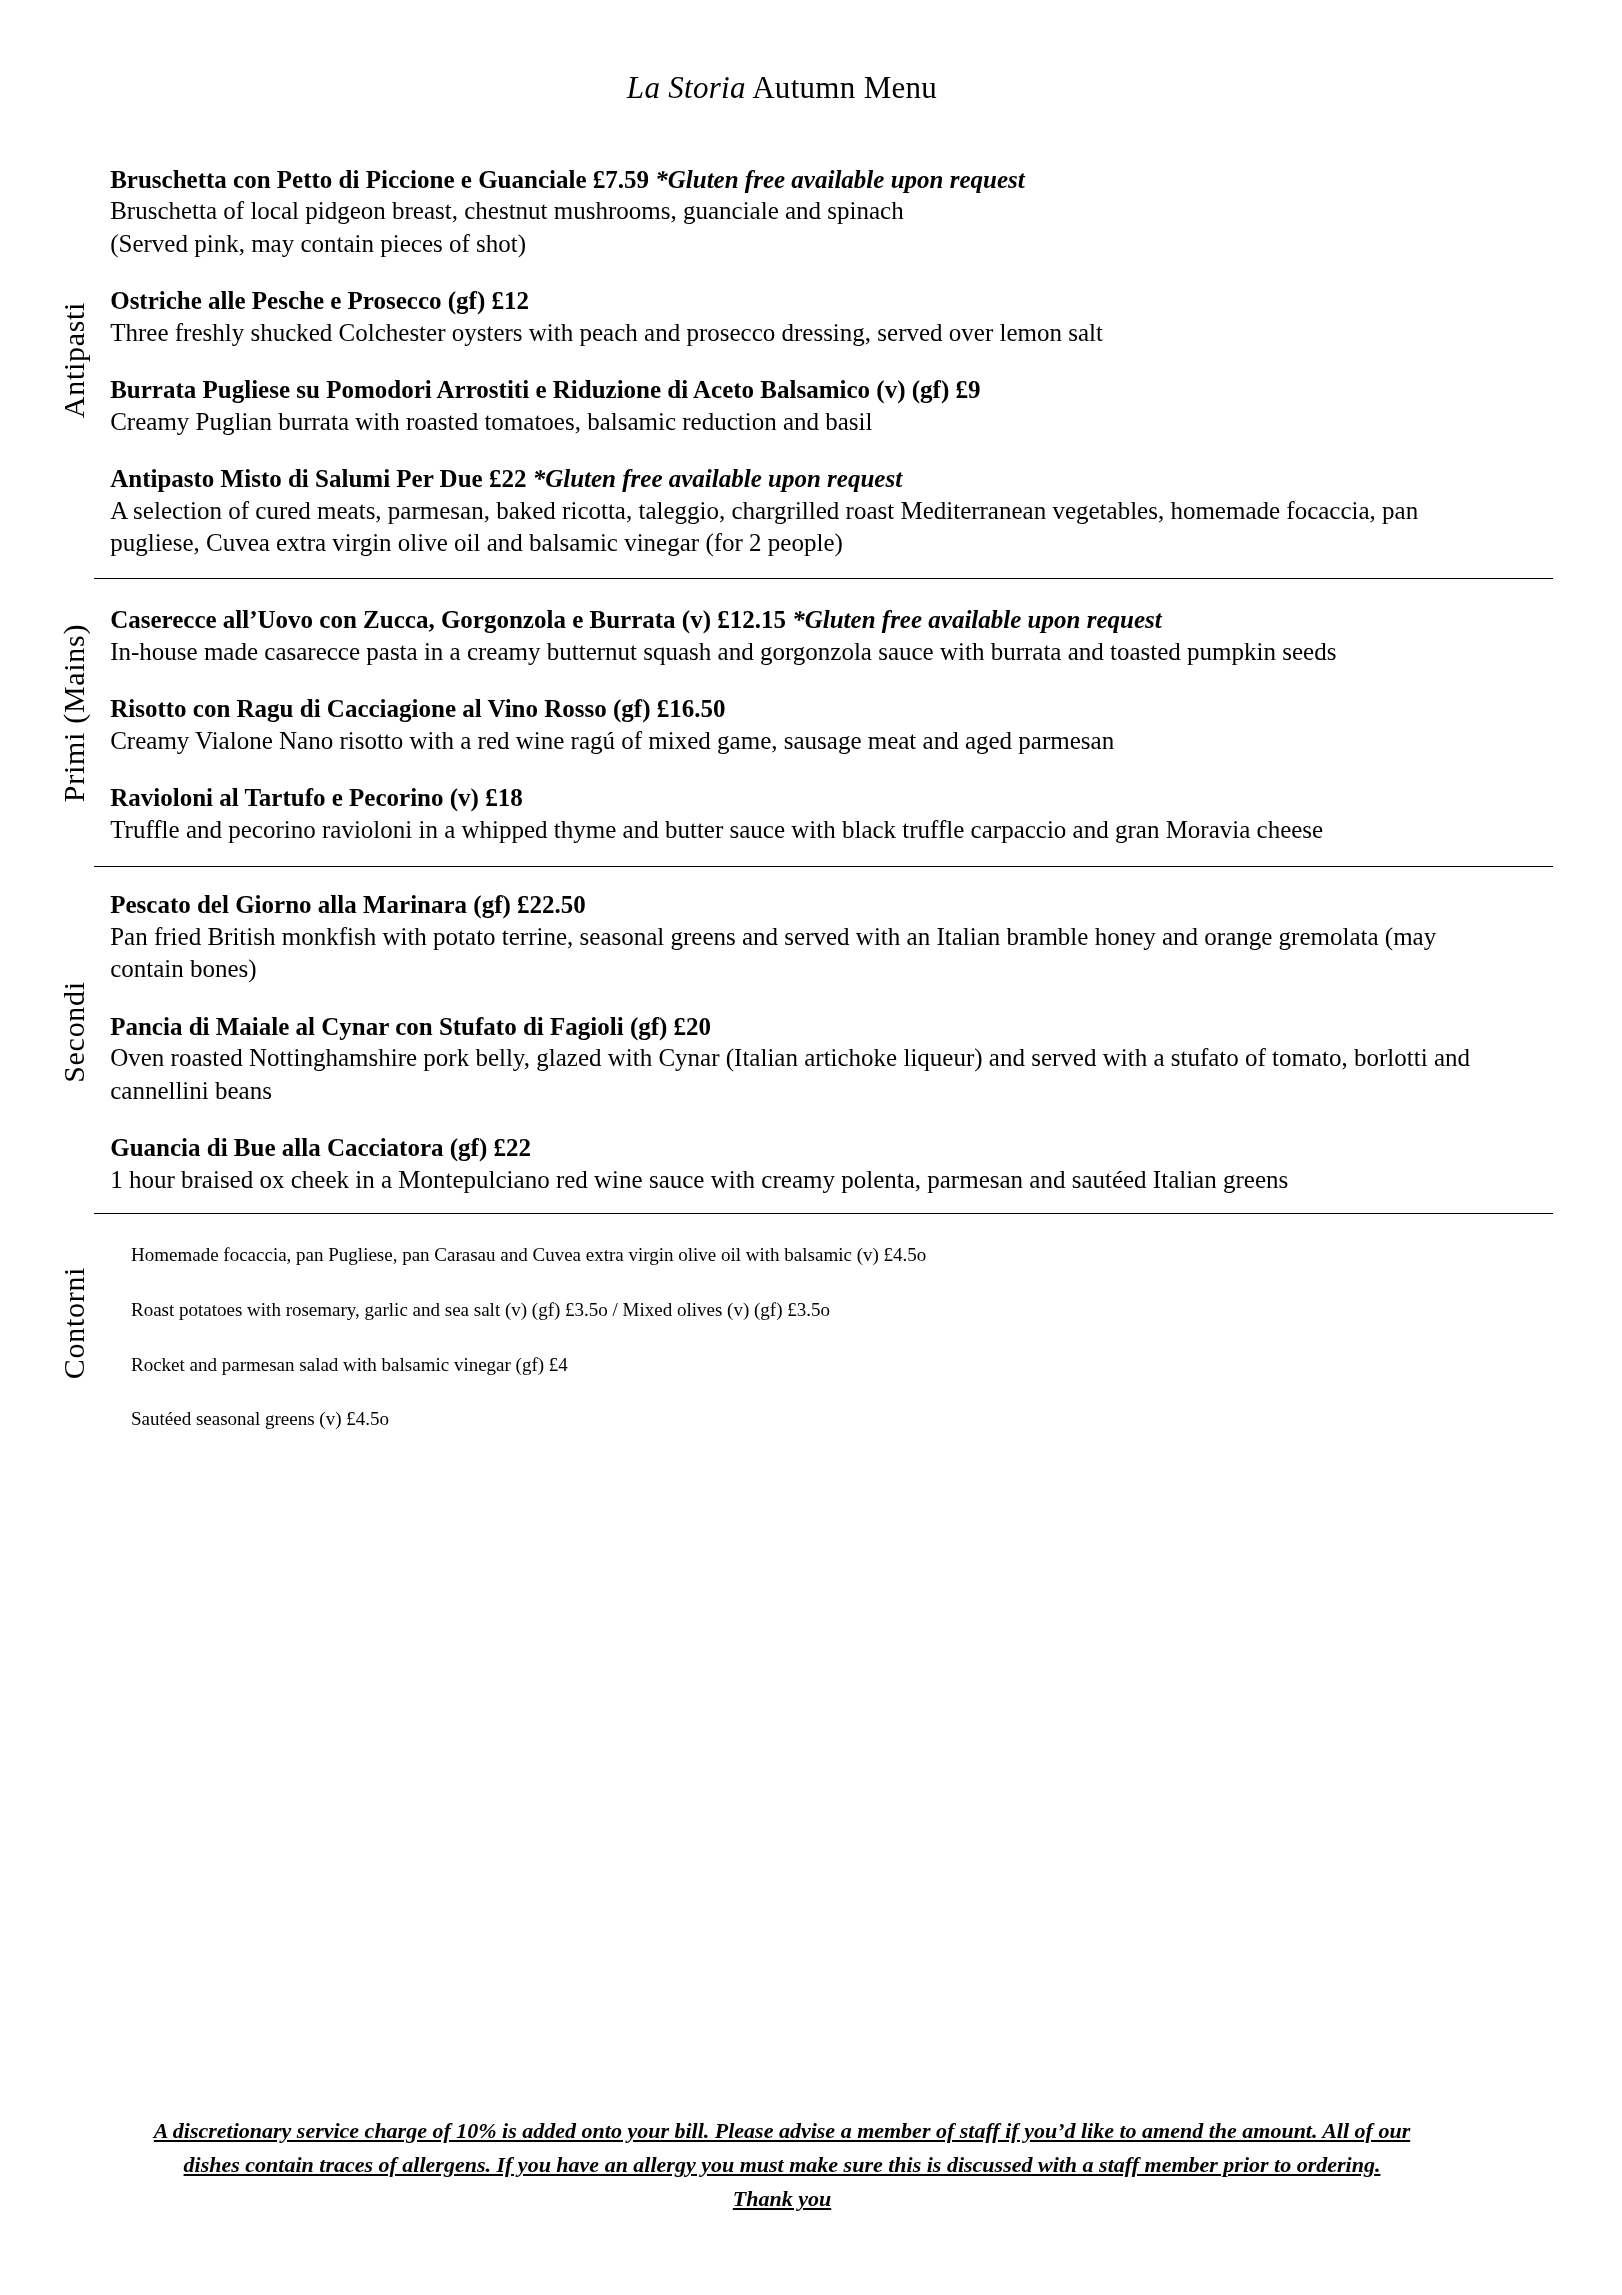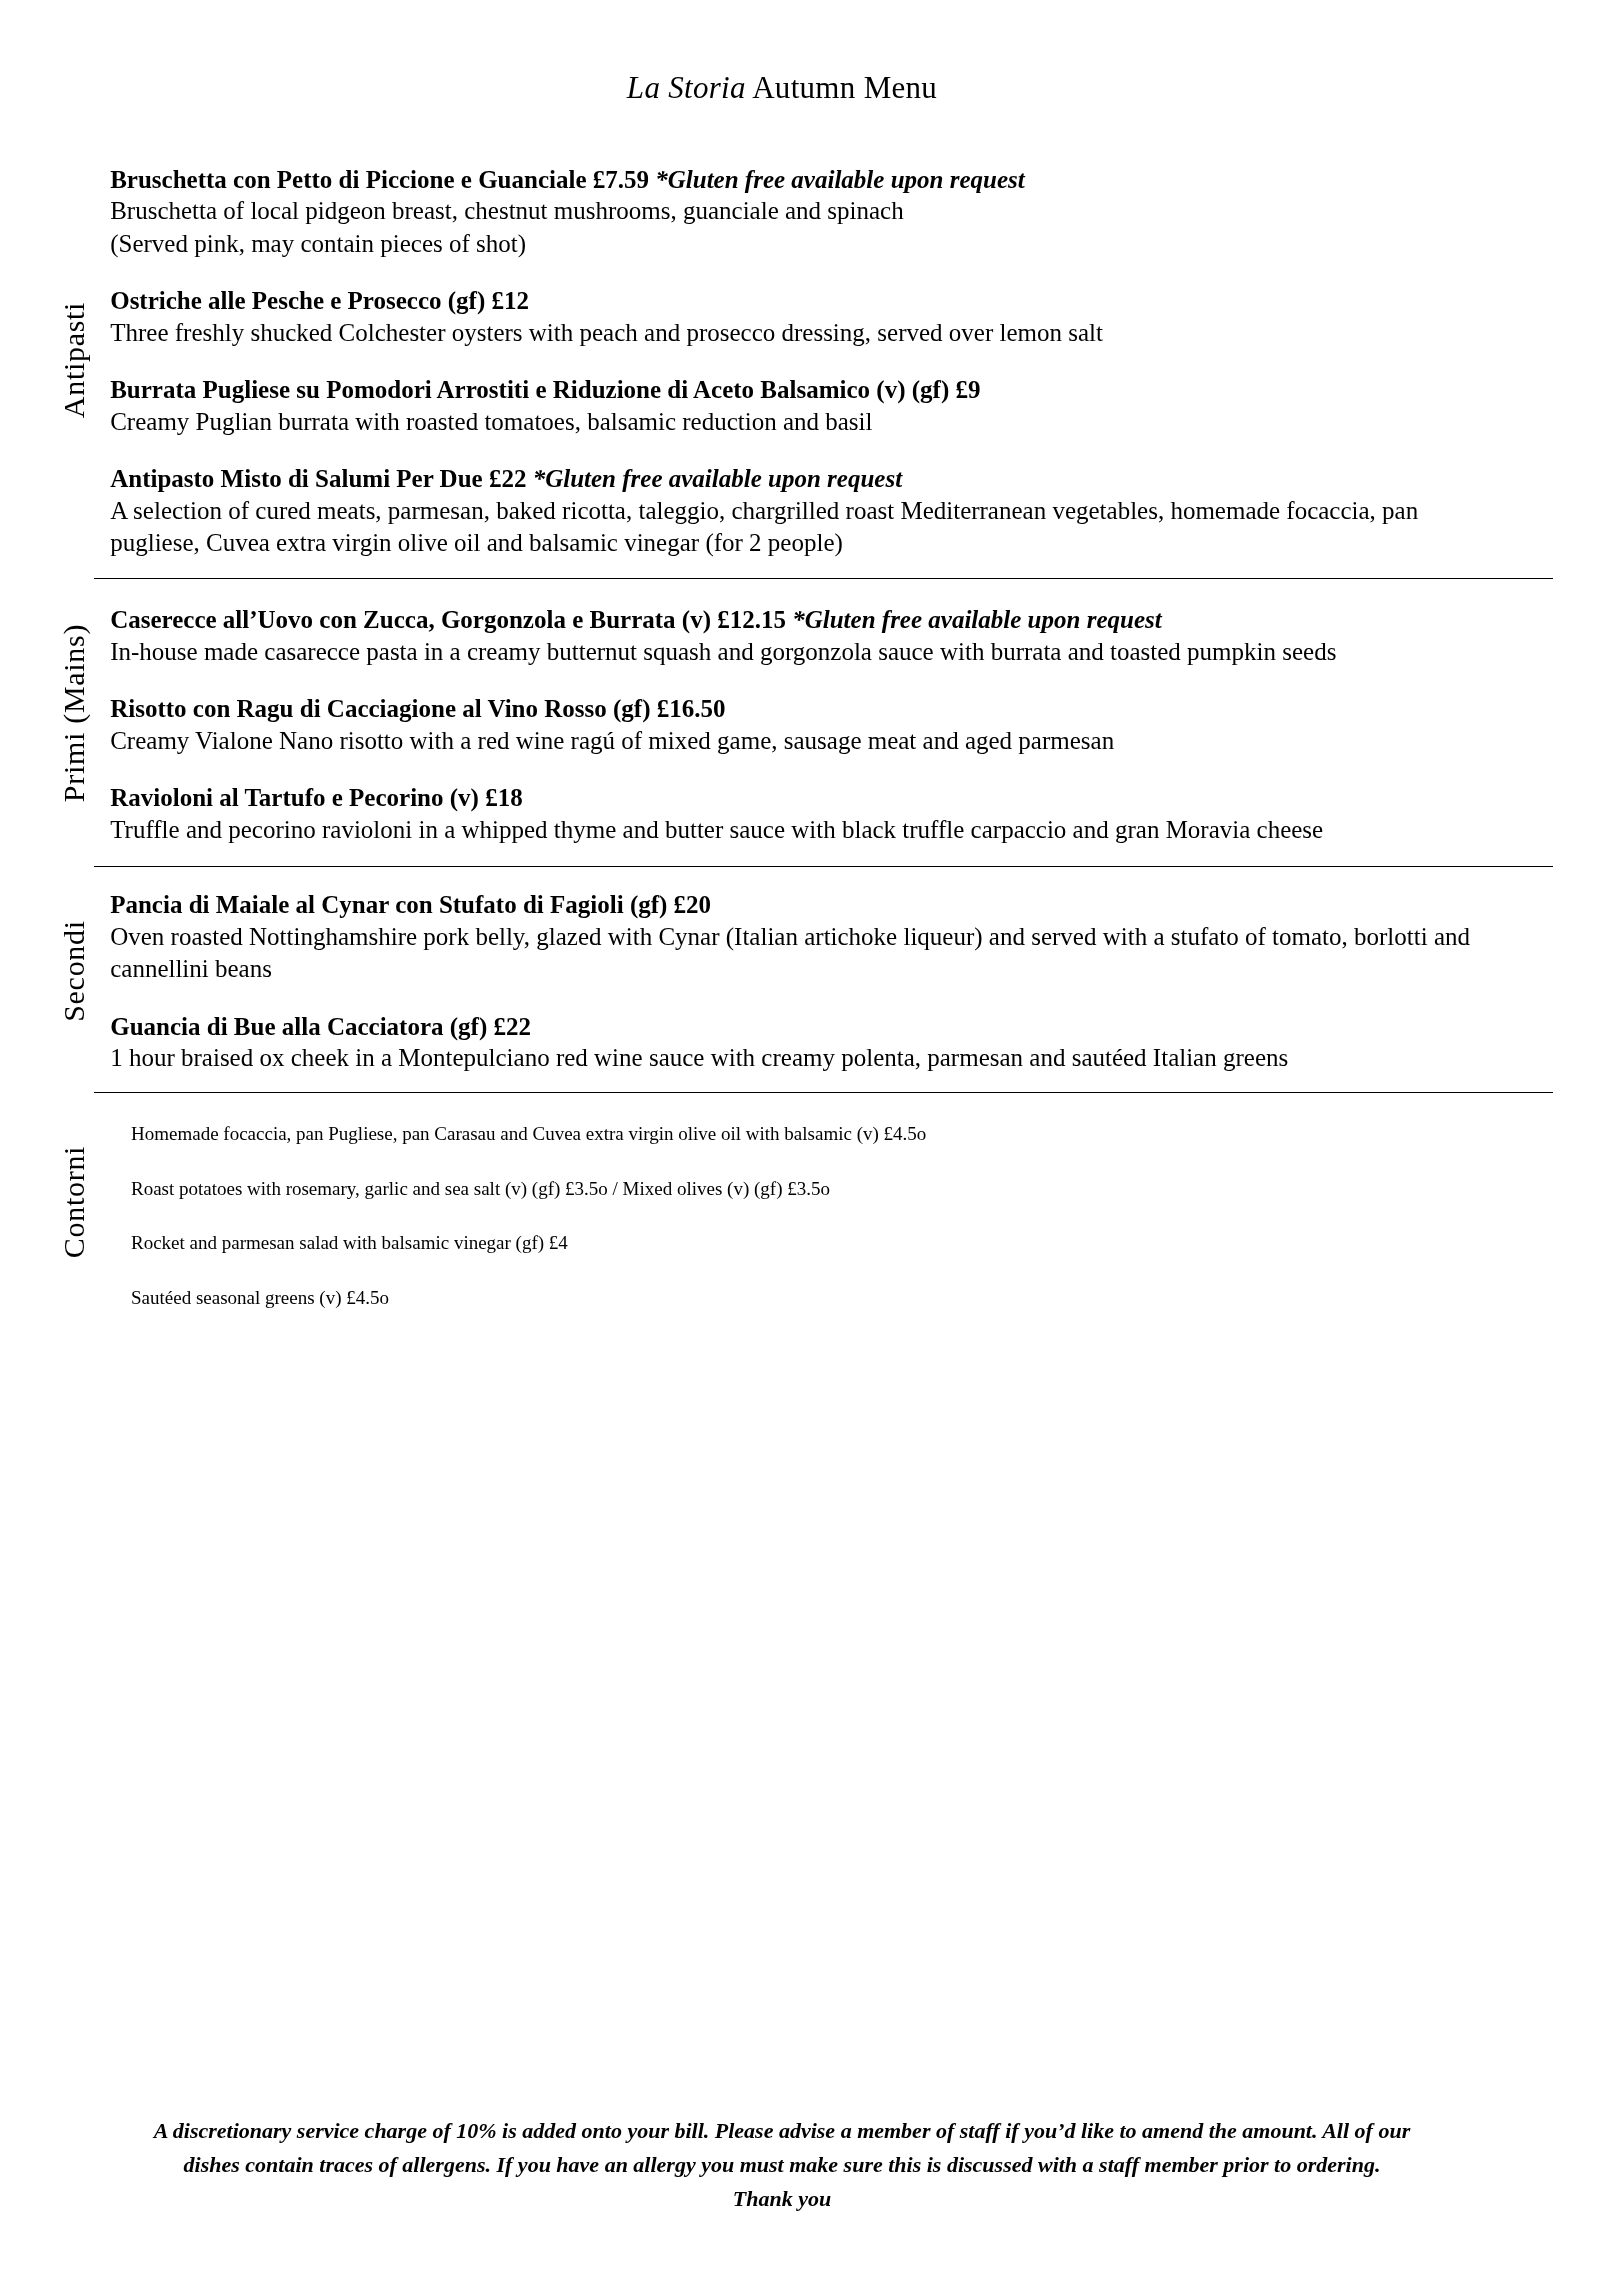--- a/index.html
+++ b/index.html
@@ -127,20 +127,21 @@
     position: absolute;
     left: 0;
     right: 0;
     bottom: 79px;
     text-align: center;
     font-style: italic;
     font-weight: bold;
     font-size: 22px;
     line-height: 1.55;
     padding: 0 151px;
+    text-decoration: underline;
   }
 </style>
 </head>
 <body>
 
 <div class="page">
 
   <div class="menu-title">
     <span class="restaurant">La Storia</span><span> Autumn Menu</span>
   </div>
@@ -193,20 +194,24 @@
       </div>
     </div>
 
     <hr class="rule rule-primi">
 
     <div class="section sec-secondi">
       <div class="rail">
         <div class="rail-label">Secondi</div>
       </div>
       <div class="section-body">
+        <div class="dish">
+          <div class="dish-name"><span>Pescato del Giorno alla Marinara (gf) £22.50</span><span class="note"></span></div>
+          <div class="dish-desc">Pan fried British monkfish with potato terrine, seasonal greens and served with an Italian bramble honey and orange gremolata (may contain bones)</div>
+        </div>
         <div class="dish">
           <div class="dish-name"><span>Pancia di Maiale al Cynar con Stufato di Fagioli (gf) £20</span><span class="note"></span></div>
           <div class="dish-desc">Oven roasted Nottinghamshire pork belly, glazed with Cynar (Italian artichoke liqueur) and served with a stufato of tomato, borlotti and cannellini beans</div>
         </div>
         <div class="dish">
           <div class="dish-name"><span>Guancia di Bue alla Cacciatora (gf) £22</span><span class="note"></span></div>
           <div class="dish-desc">1 hour braised ox cheek in a Montepulciano red wine sauce with creamy polenta, parmesan and sautéed Italian greens</div>
         </div>
       </div>
     </div>

